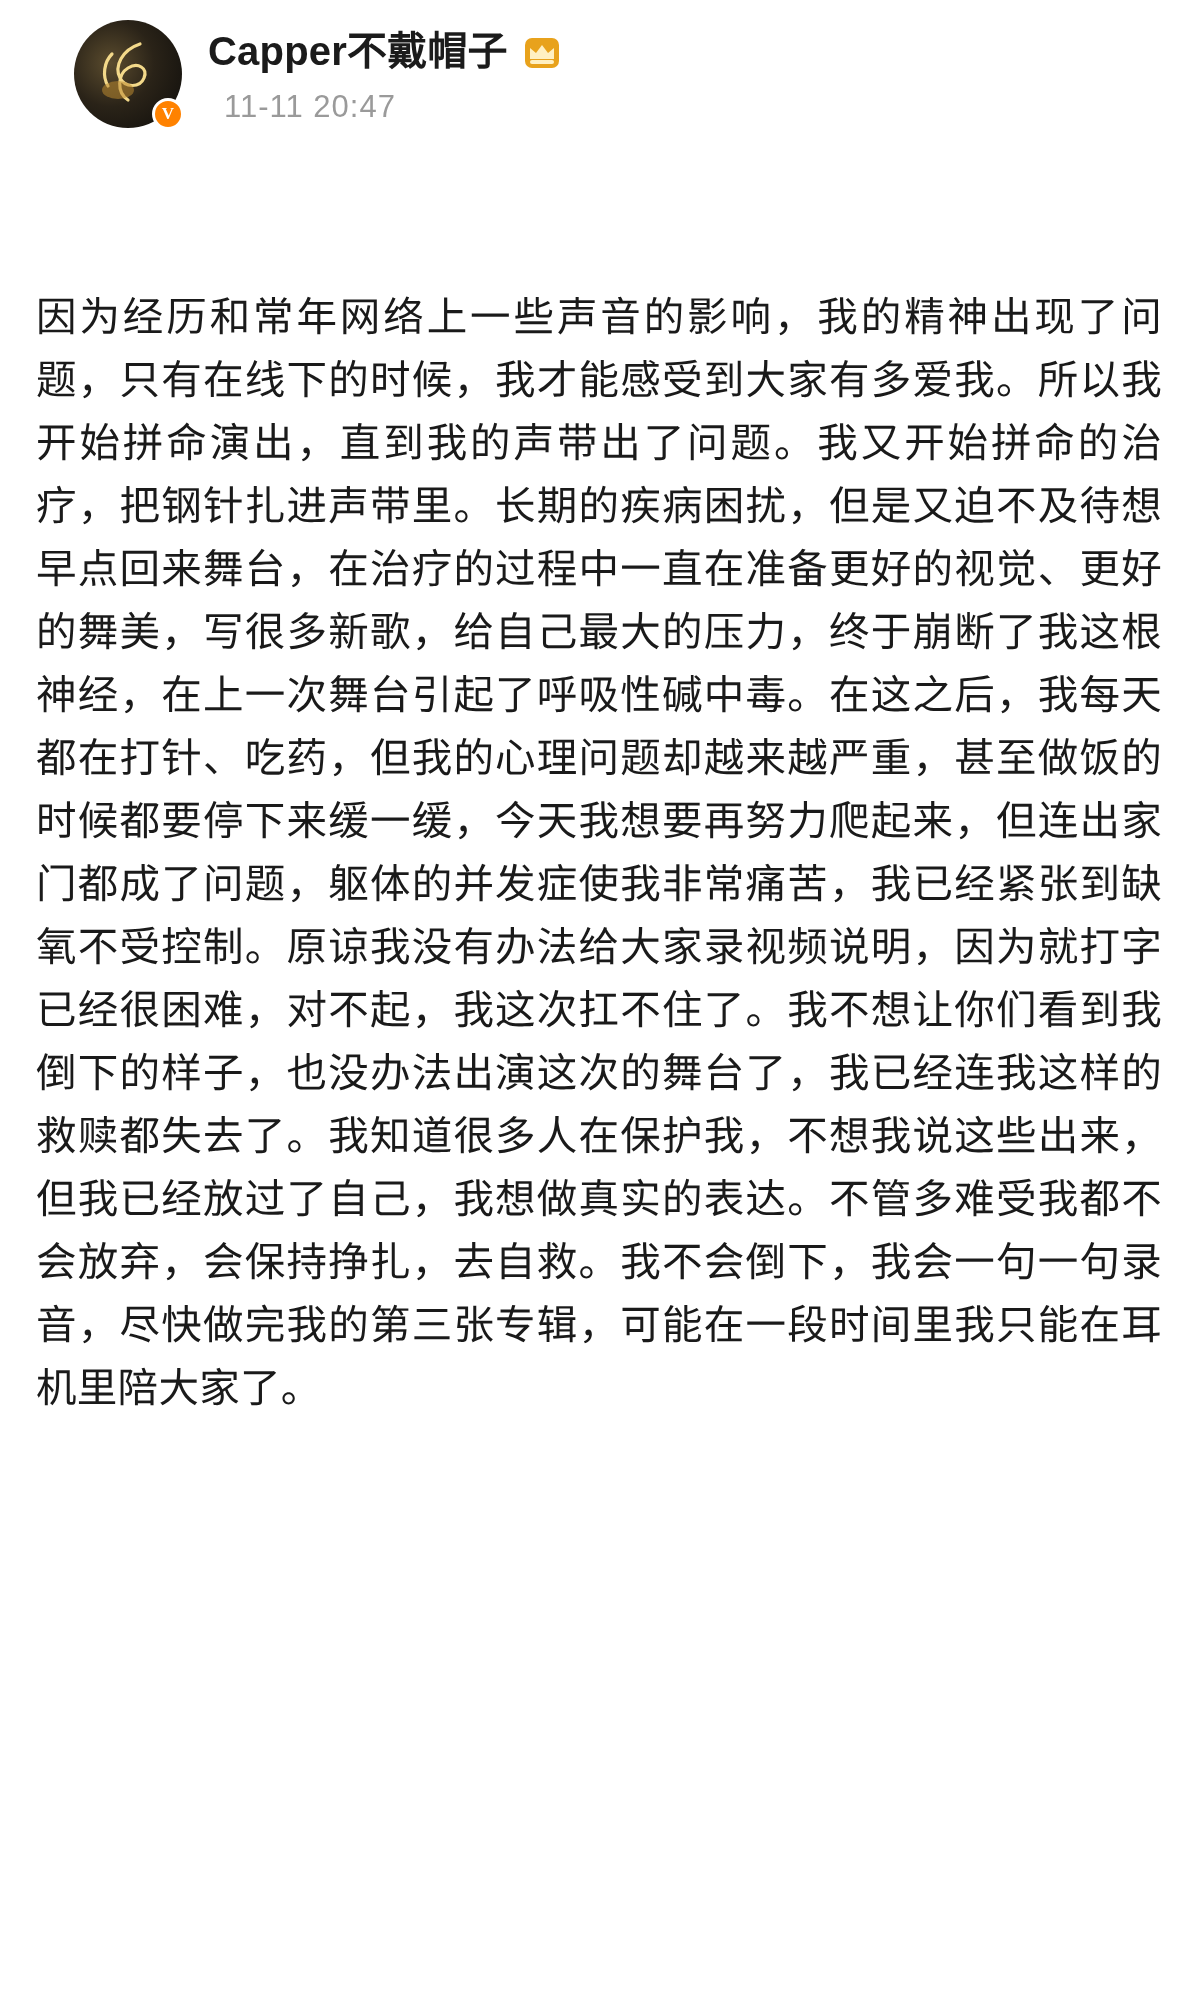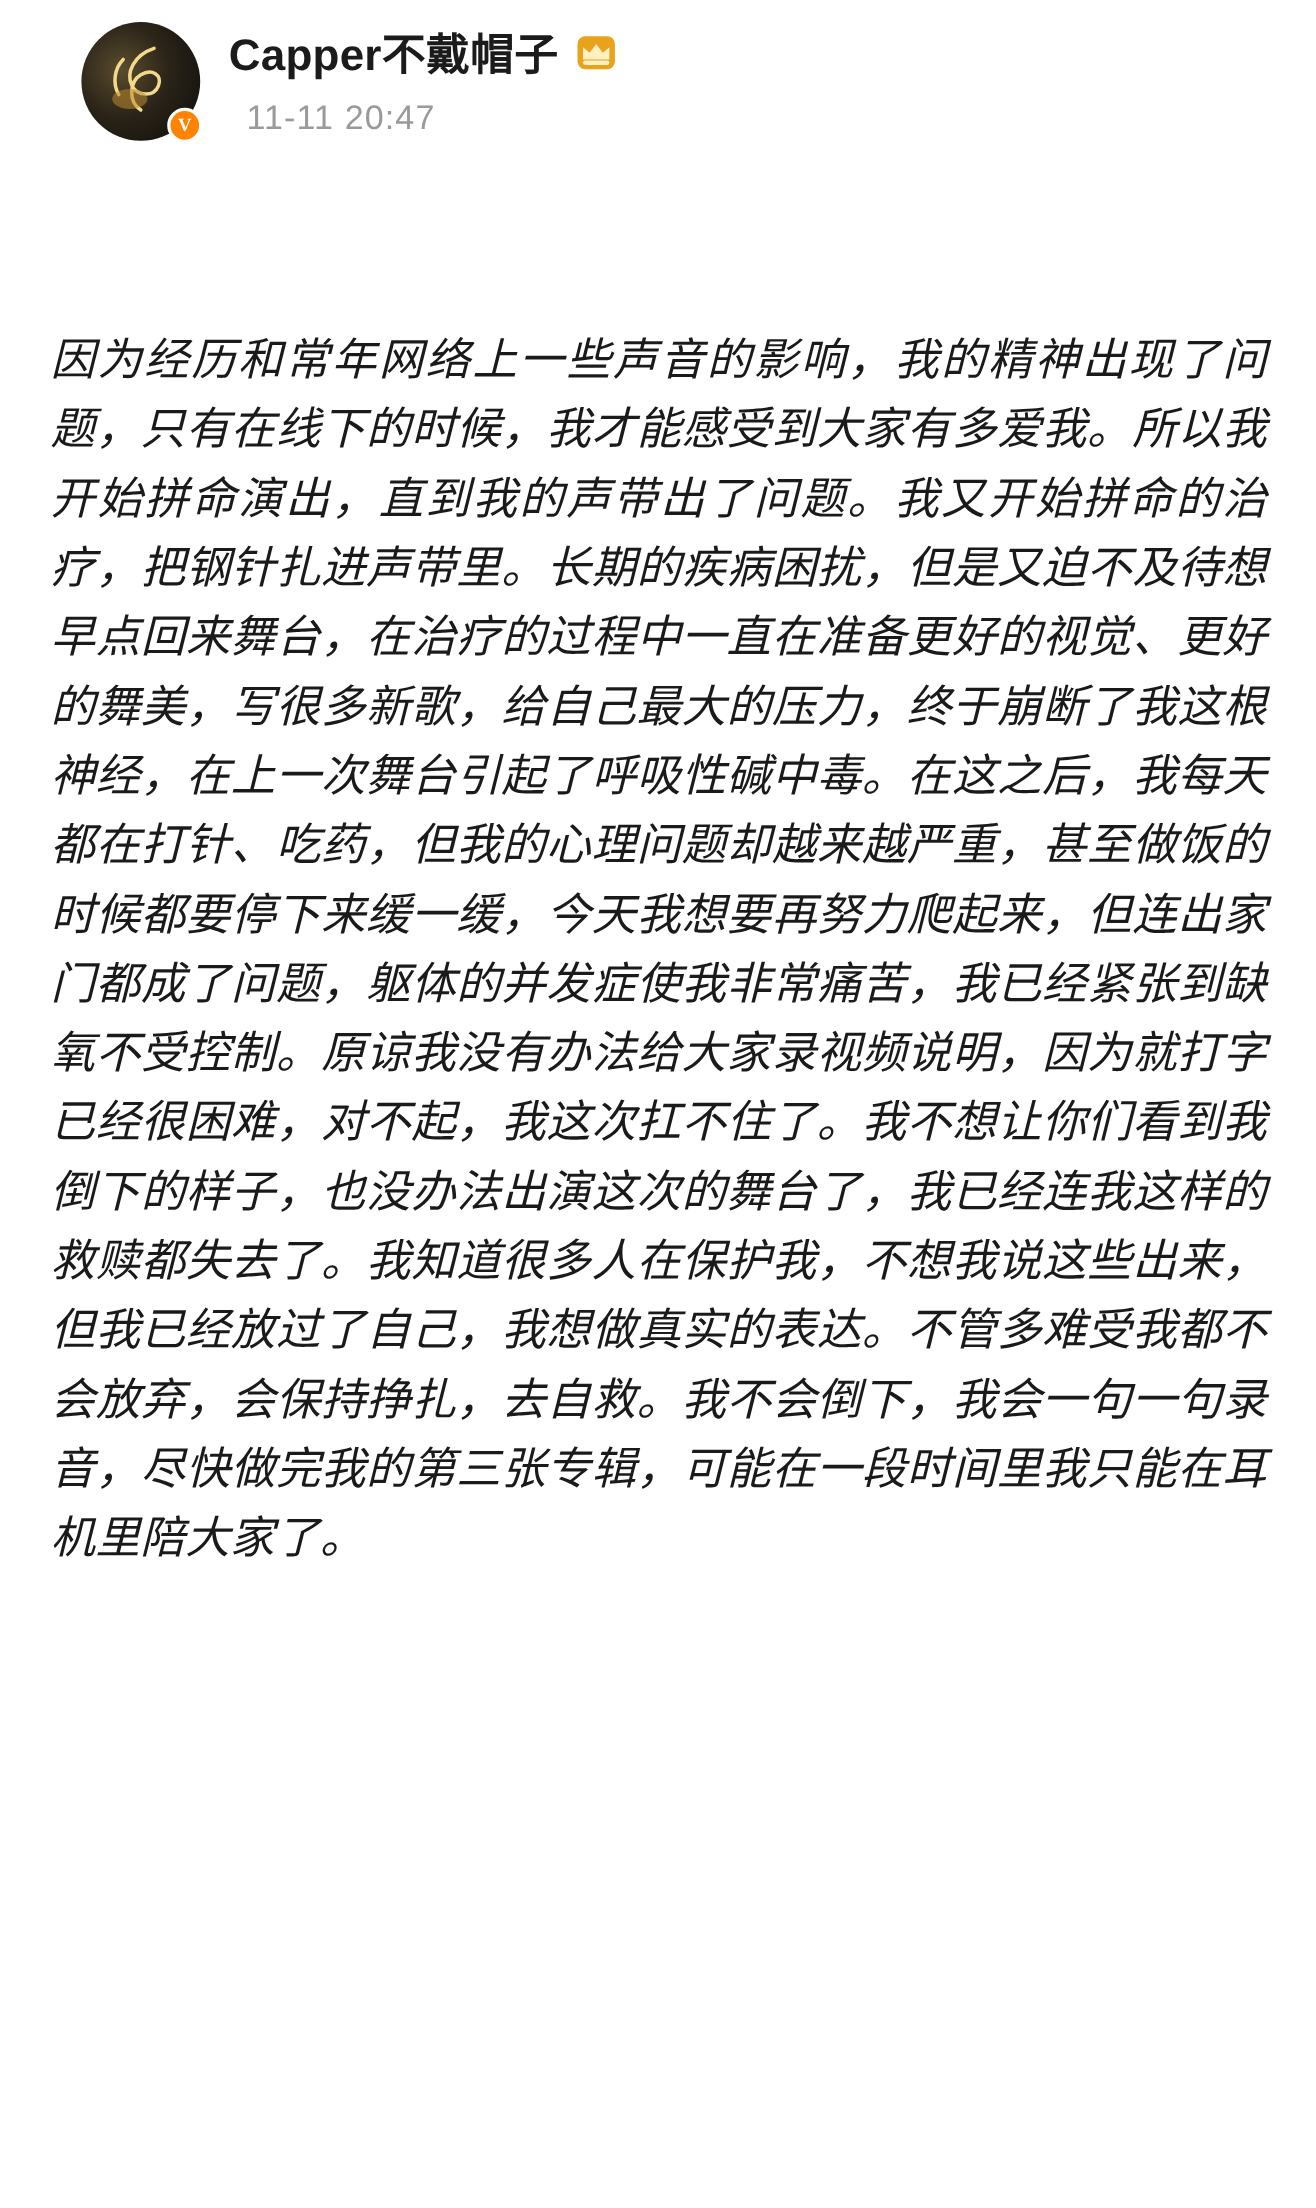--- a/index.html
+++ b/index.html
@@ -71,21 +71,21 @@
     font-weight: bold;
     font-family: "Liberation Serif", serif;
   }
 
   .head-text {
     margin-left: 26px;
     padding-top: 8px;
   }
   .name-row {
     display: flex;
-    align-items: flex-start;
+    align-items: center;
     gap: 14px;
   }
   .username {
     font-size: 40px;
     line-height: 50px;
     font-weight: 700;
     color: #1b1b1b;
     letter-spacing: 0.2px;
     white-space: nowrap;
   }
@@ -112,22 +112,21 @@
     font-size: 40.5px;
     line-height: 63px;
     color: #1a1a1a;
     text-align: justify;
     text-justify: inter-character;
     letter-spacing: 0.3px;
     white-space: pre-wrap;
     word-break: break-word;
   }
   .body-text p {
-    margin: 10px;
-    font-style: italic;
+    margin: 0;
   }
   .para-gap {
     height: 63px;
   }
 </style>
 </head>
 <body>
 
 <div class="post">
 

